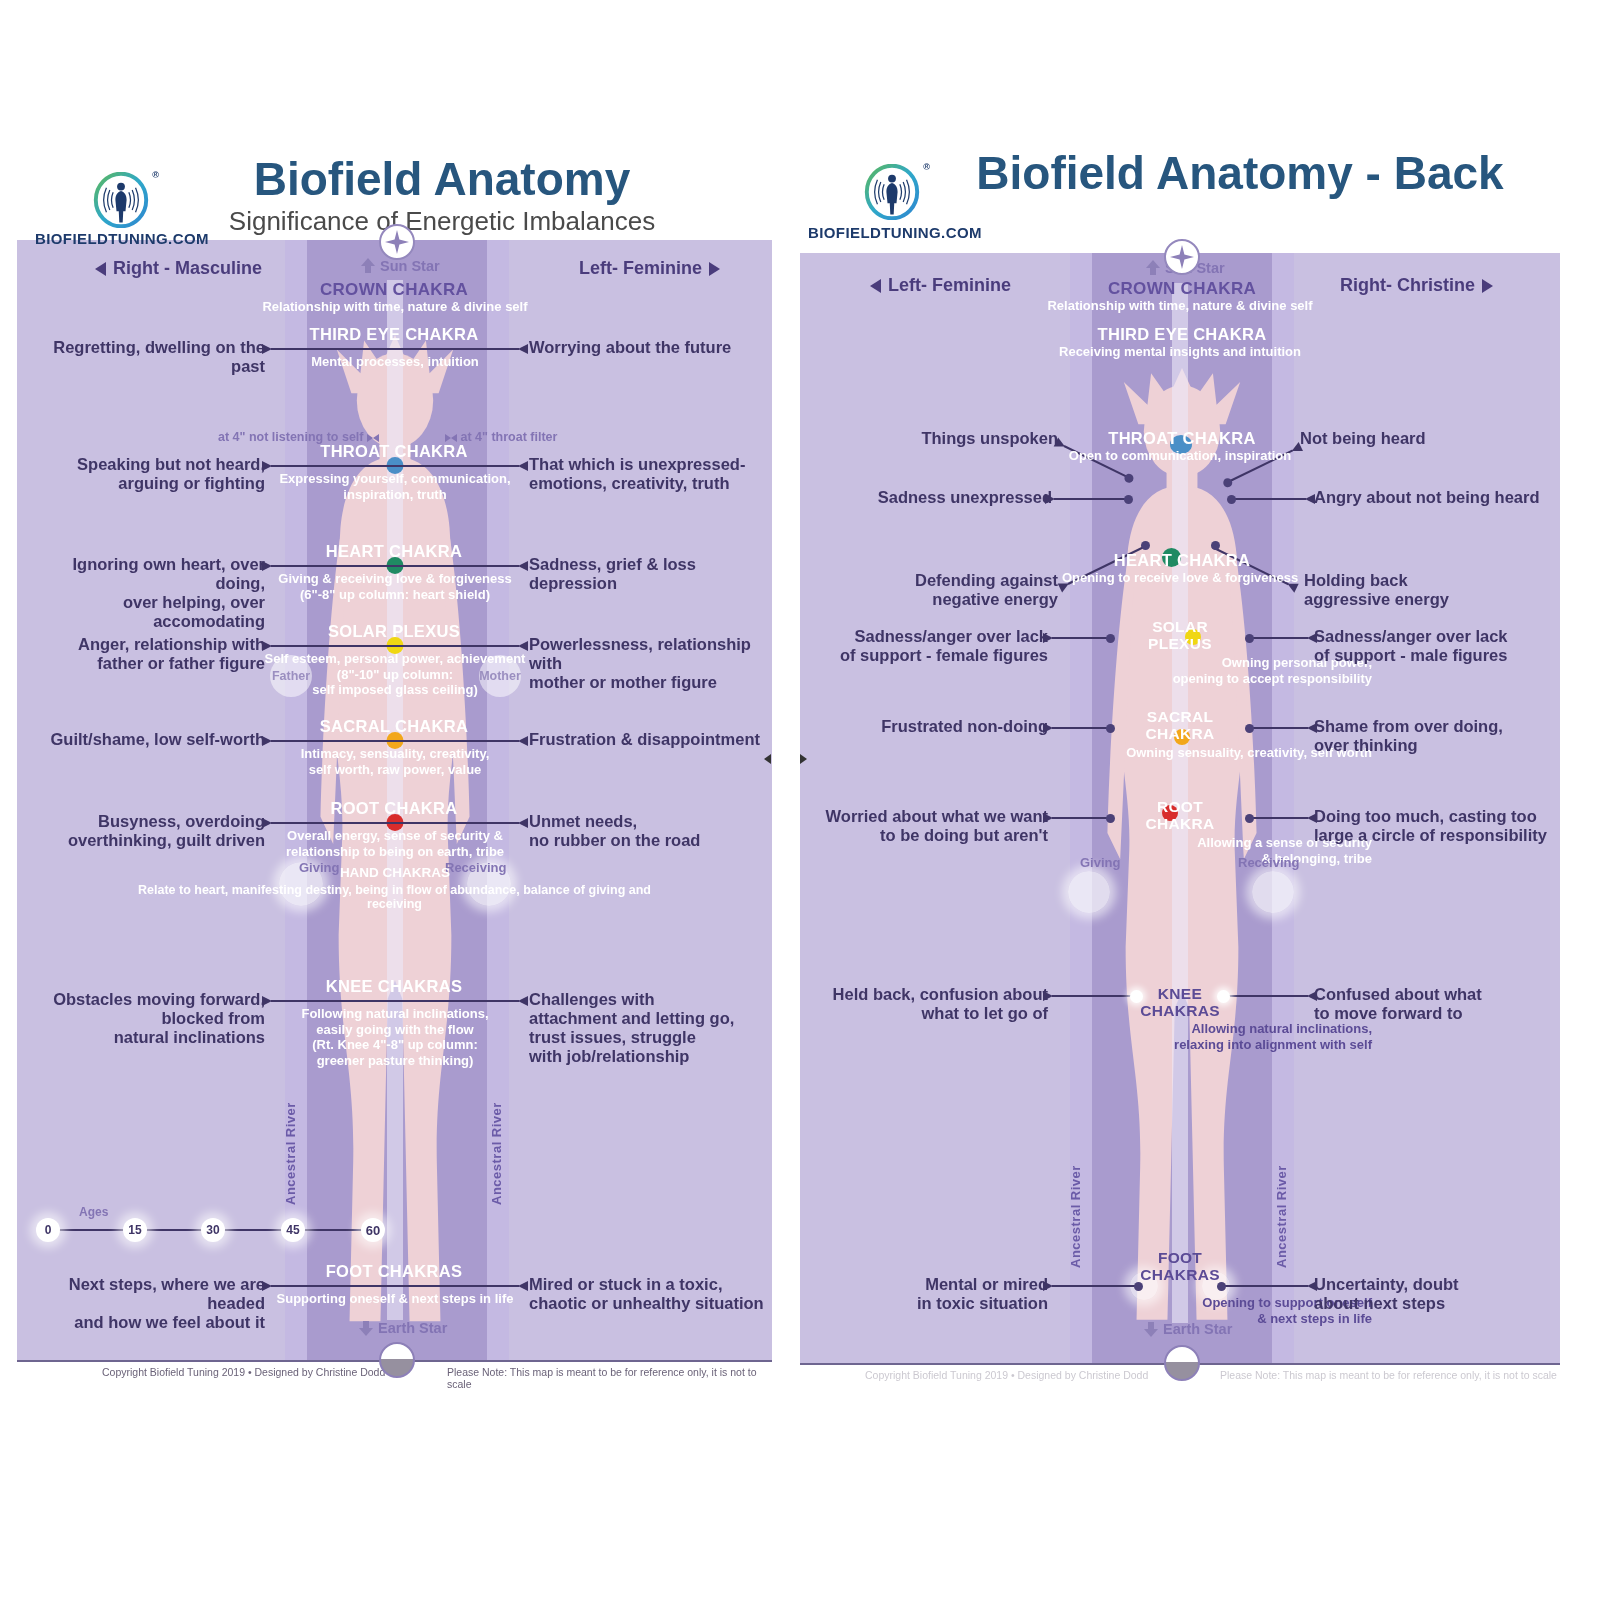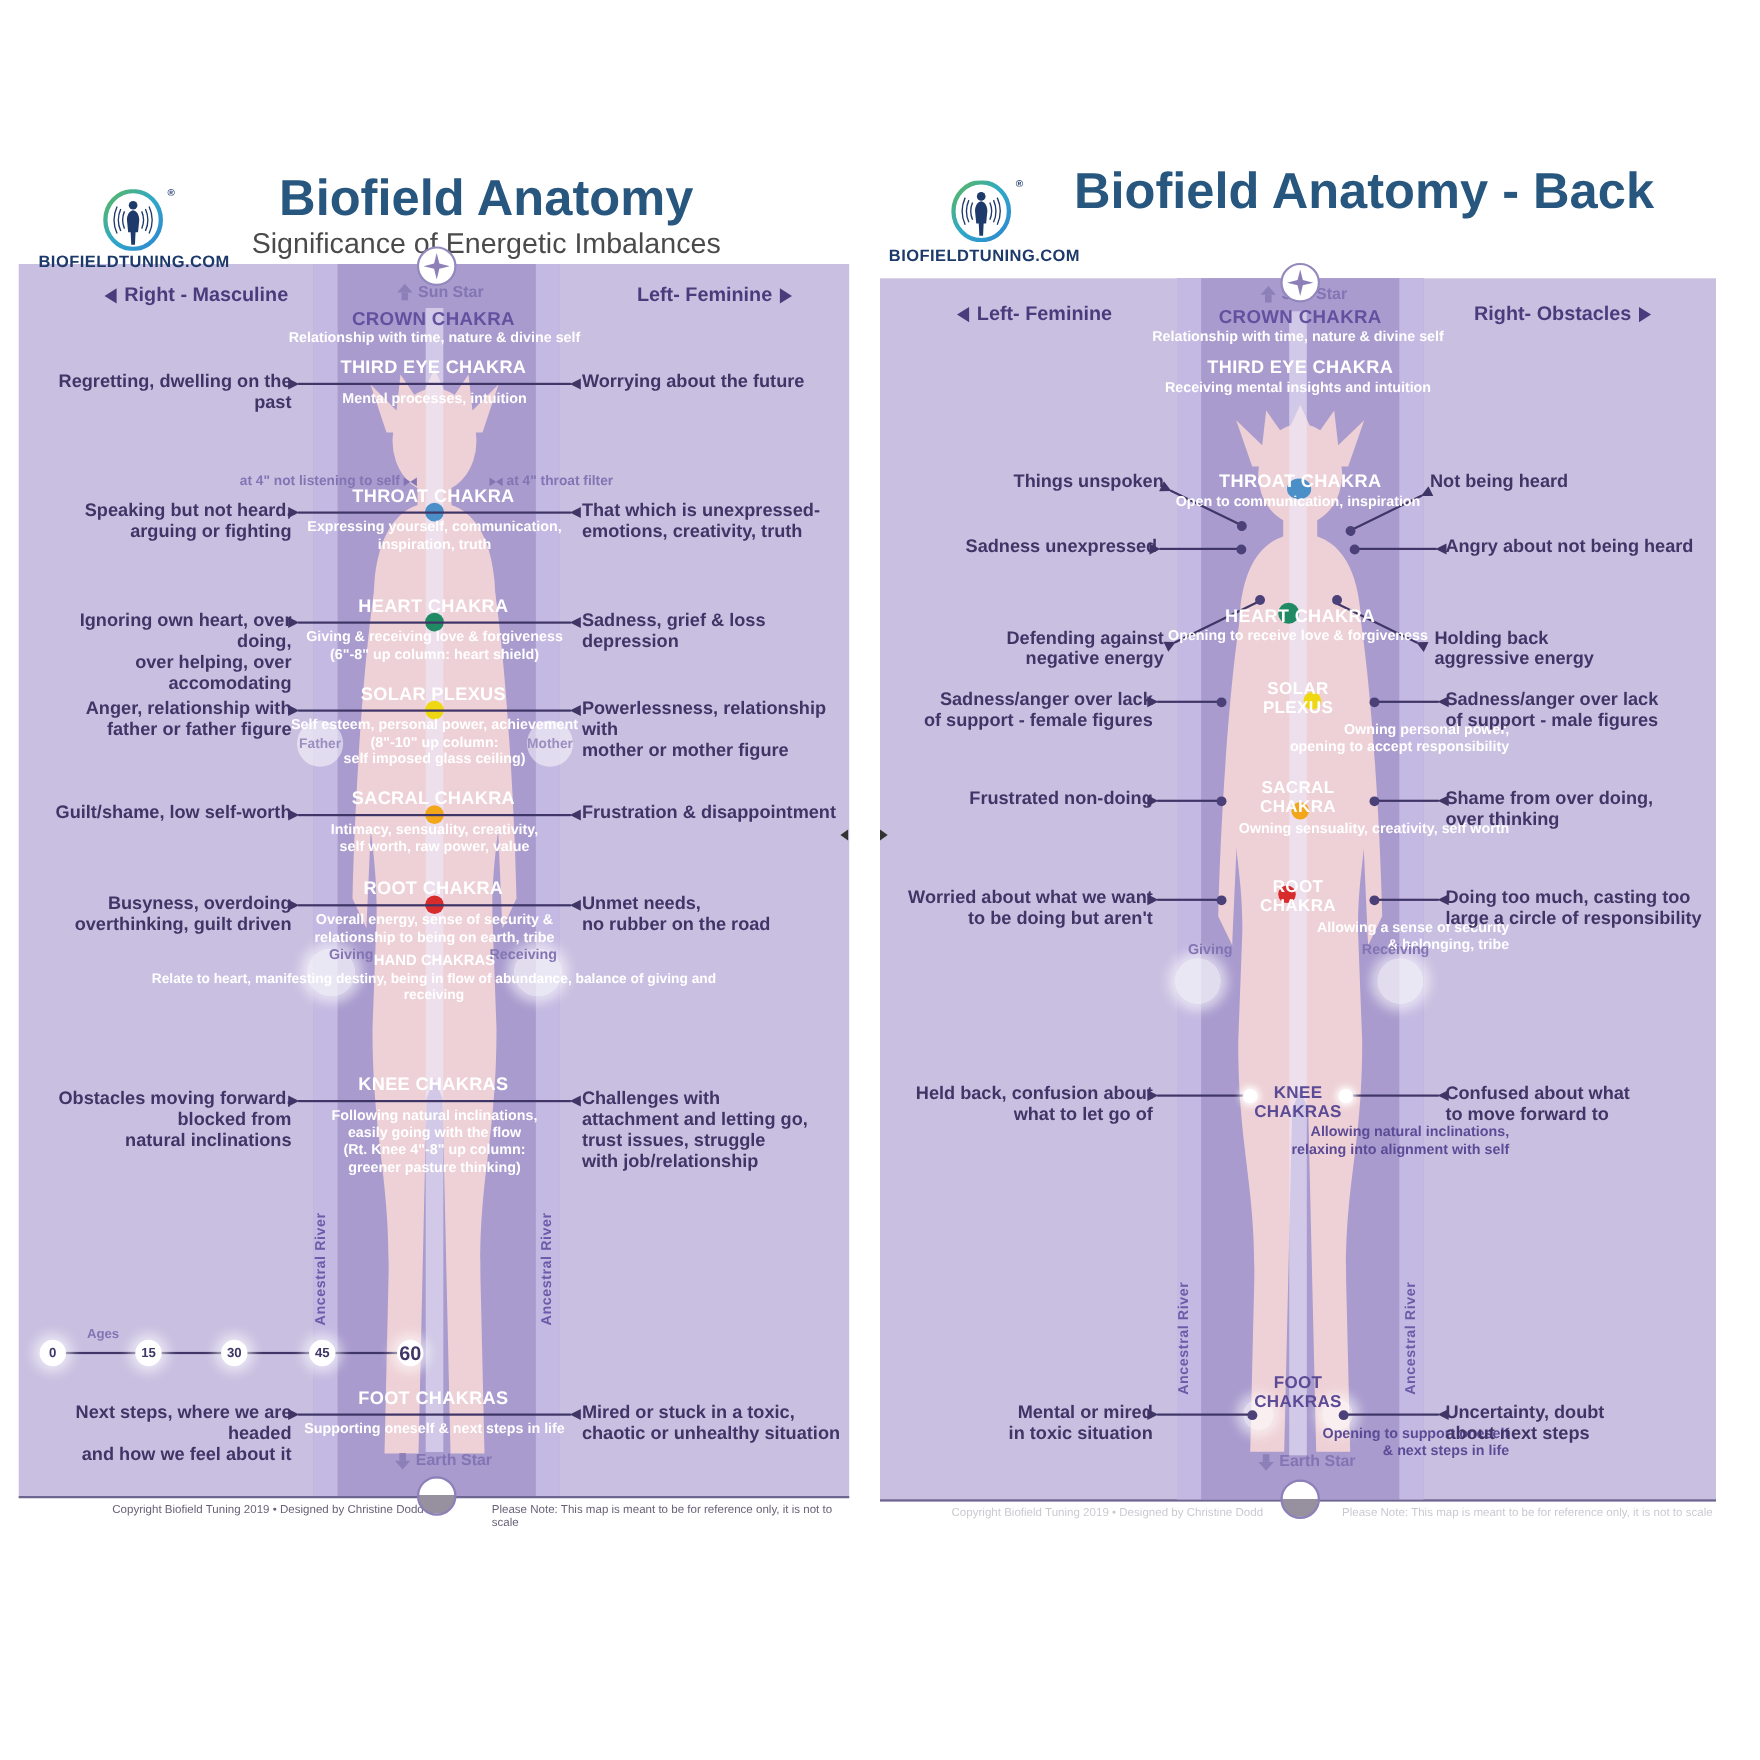--- a/index.html
+++ b/index.html
@@ -291,21 +291,21 @@
       </div>
     <div class="glow" style="left:106px;top:978px;width:24px;height:24px;background:#fff;display:flex;align-items:center;justify-content:center;font-size:12px;font-weight:700;color:#3f3566;z-index:6">
         <span>15</span>
       </div>
     <div class="glow" style="left:184px;top:978px;width:24px;height:24px;background:#fff;display:flex;align-items:center;justify-content:center;font-size:12px;font-weight:700;color:#3f3566;z-index:6">
         <span>30</span>
       </div>
     <div class="glow" style="left:264px;top:978px;width:24px;height:24px;background:#fff;display:flex;align-items:center;justify-content:center;font-size:12px;font-weight:700;color:#3f3566;z-index:6">
         <span>45</span>
       </div>
-    <div class="glow" style="left:344px;top:978px;width:24px;height:24px;background:#fff;display:flex;align-items:center;justify-content:center;font-size:18px;font-weight:700;color:#3f3566;z-index:6">
+    <div class="glow" style="left:344px;top:978px;width:24px;height:24px;background:#fff;display:flex;align-items:center;justify-content:center;font-size:13px;font-weight:700;color:#3f3566;z-index:6">
         <span>60</span>
       </div>
 
     <div class="row" style="top:1045px">
       <div class="line" style="left:254px;width:248px">
           <span class="ah l"></span>
           <span class="ah r"></span>
         </div>
       <div class="ann r pre" style="left:4px;width:244px;top:-10px">Next steps, where we are headed
 and how we feel about it</div>
@@ -358,21 +358,21 @@
         </g>
       </svg>
     </div>
     <div class="spine" style="left:372px;width:16px;top:30px;bottom:40px"></div>
 
     <div class="dirhdr" style="left:70px;top:22px">
       <span class="tri pl"></span>
       <span>Left- Feminine</span>
     </div>
     <div class="dirhdr" style="left:540px;top:22px">
-      <span>Right- Obstacles</span>
+      <span>Right- Christine</span>
       <span class="tri pr"></span>
     </div>
 
     <div class="sunstar" style="left:364px;top:-14px"></div>
     <div class="star-label" style="left:346px;top:7px">
       <span class="uar"></span>
       <span>Sun Star</span>
     </div>
 
     <div class="cn purple" style="bottom:auto;top:26px;left:156px;width:452px;font-size:17px">CROWN CHAKRA</div>

